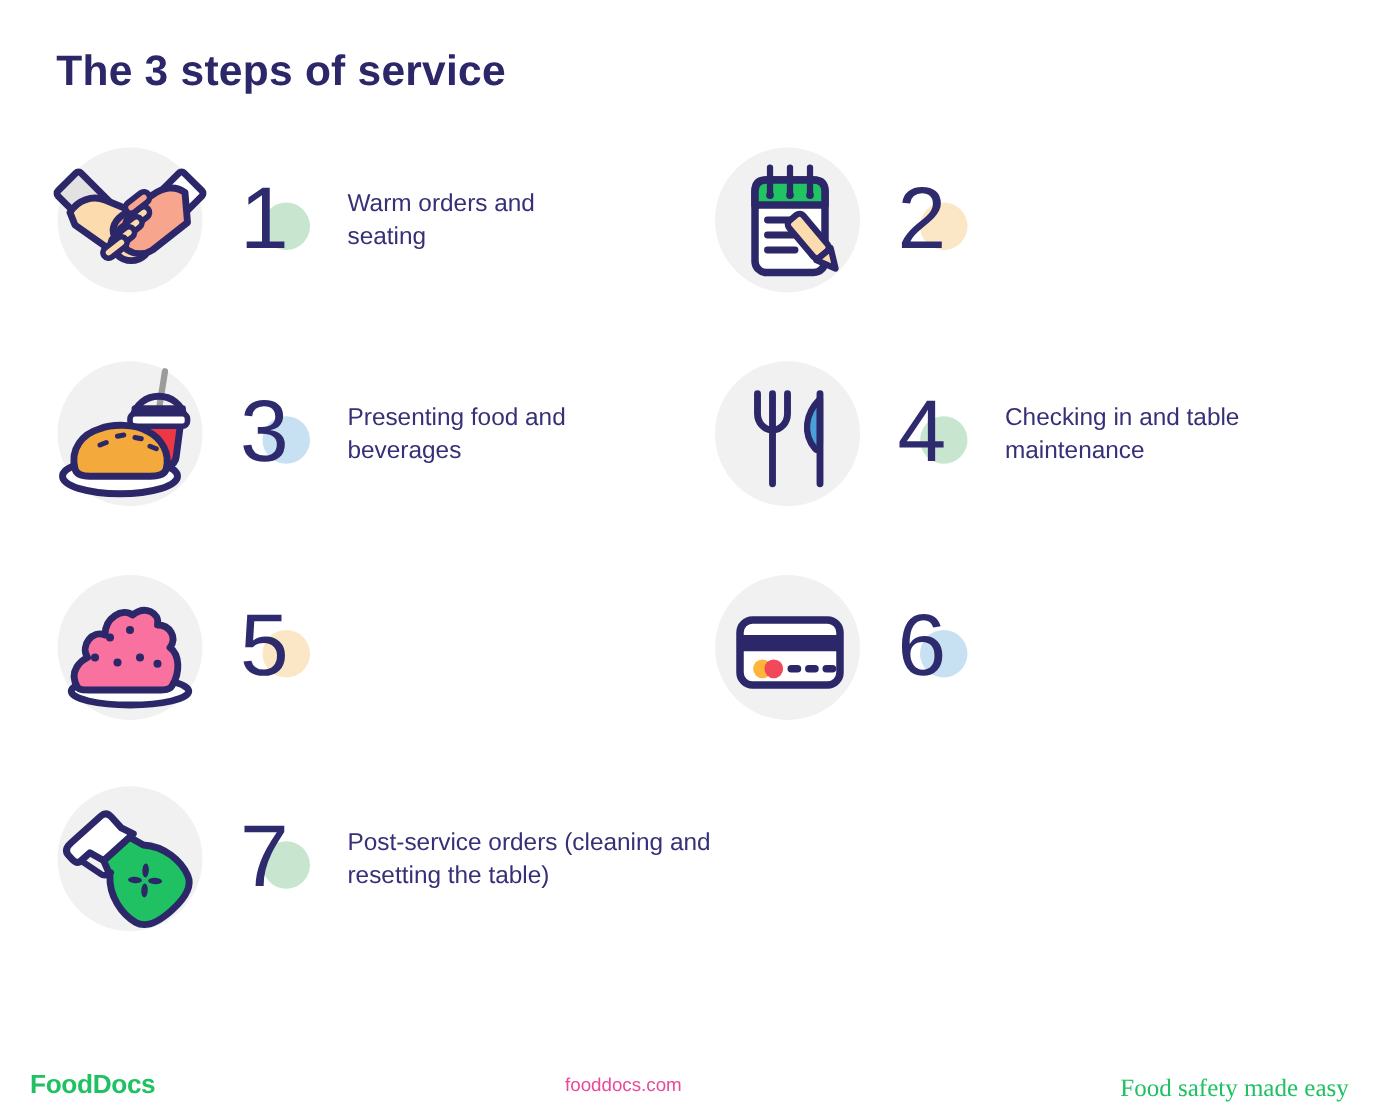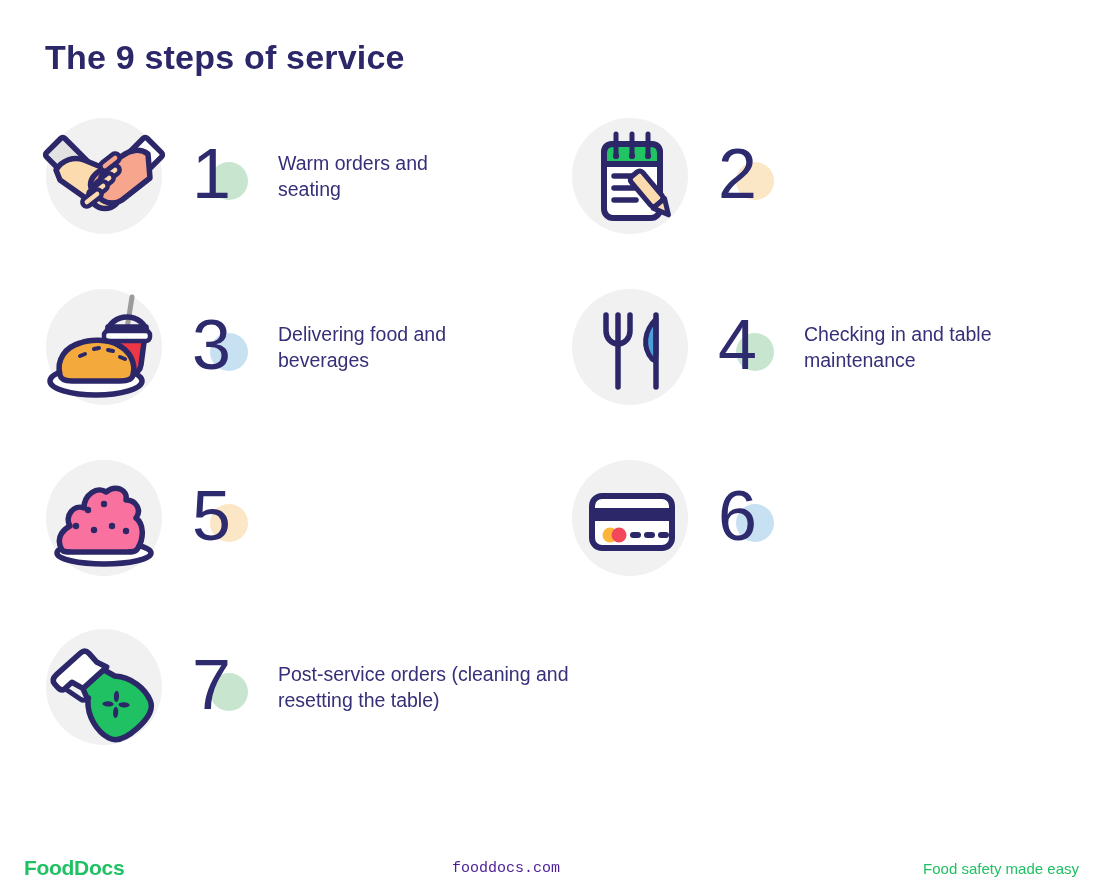--- a/index.html
+++ b/index.html
@@ -27,29 +27,29 @@
     font-size:70px;font-weight:400;color:#2e2a6e;z-index:1;
   }
   .label{
     margin-left:22px;font-size:19.5px;line-height:26px;font-weight:500;color:#353077;
   }
   .footer{position:absolute;left:0;top:854px;width:1103px;height:28px;}
   .logo{
     position:absolute;left:24px;top:2px;font-size:21px;font-weight:800;
     color:#1fc162;letter-spacing:-0.3px;
   }
-  .site{position:absolute;left:452px;top:6px;font-size:15px;color:#4c1d95;font-family:Liberation Mono, monospace;}
-  .tagline{position:absolute;right:24px;top:6px;font-size:15px;color:#1fc162;}
+  .site{position:absolute;left:452px;top:6px;font-size:15px;color:#ec4899;}
+  .tagline{position:absolute;right:24px;top:6px;font-size:20px;color:#1fc162;font-family:Liberation Serif, serif;}
 </style>
 </head>
 <body>
 
 <div class="page">
 
-  <div class="title">The 9 steps of service</div>
+  <div class="title">The 3 steps of service</div>
 
   <div class="step" style="left:46px;top:118px;">
     <div class="icon-circle">
       <svg width="116" height="116" viewBox="0 0 116 116" aria-hidden="true">
         <g stroke="#2b2769" stroke-width="5.5" stroke-linejoin="round" stroke-linecap="round">
           <rect x="8" y="22" width="26" height="38" rx="3" transform="rotate(-45 21 41)" fill="#e2e2e2"></rect>
           <rect x="82" y="22" width="26" height="38" rx="3" transform="rotate(45 95 41)" fill="#ffffff"></rect>
           <path d="M10,52 C16,42 28,38 38,42 L72,56 C80,60 82,68 78,76 L70,86 C64,92 54,92 48,86 L14,62 Z" fill="#fcdcae"></path>
           <path d="M102,36 C94,30 84,32 76,38 L52,54 C44,60 42,68 48,74 L56,82 C62,86 70,86 76,82 L104,60 Z" fill="#f7a58d"></path>
           <rect x="53" y="39.5" width="22" height="9" rx="4.5" transform="rotate(-38 64 44)" fill="#f7a58d" stroke-width="4.5"></rect>
@@ -111,21 +111,21 @@
             <path d="M62,61 l5,1"></path>
             <path d="M74,68 l5,2"></path>
           </g>
         </g>
       </svg>
     </div>
     <div class="num-wrap">
       <span class="num-dot" style="background: rgb(199, 225, 243);"></span>
       <span class="num">3</span>
     </div>
-    <div class="label" style="width:205px;">Delivering food and beverages</div>
+    <div class="label" style="width:205px;">Presenting food and beverages</div>
   </div>
 
   <div class="step" style="left:572px;top:289px;">
     <div class="icon-circle">
       <svg width="116" height="116" viewBox="0 0 116 116" aria-hidden="true">
         <g stroke="#2b2769" stroke-width="5.5" stroke-linejoin="round" stroke-linecap="round" fill="none">
           <path d="M34,26 L34,42 A12,13 0 0 0 58,42 L58,26"></path>
           <line x1="46" y1="26" x2="46" y2="54"></line>
           <line x1="46" y1="54" x2="46" y2="98"></line>
           <path d="M84,30 C72,42 70,58 80,70 C83,73 84,70 84,64 Z" fill="#4aa0d8" stroke-width="5"></path>

